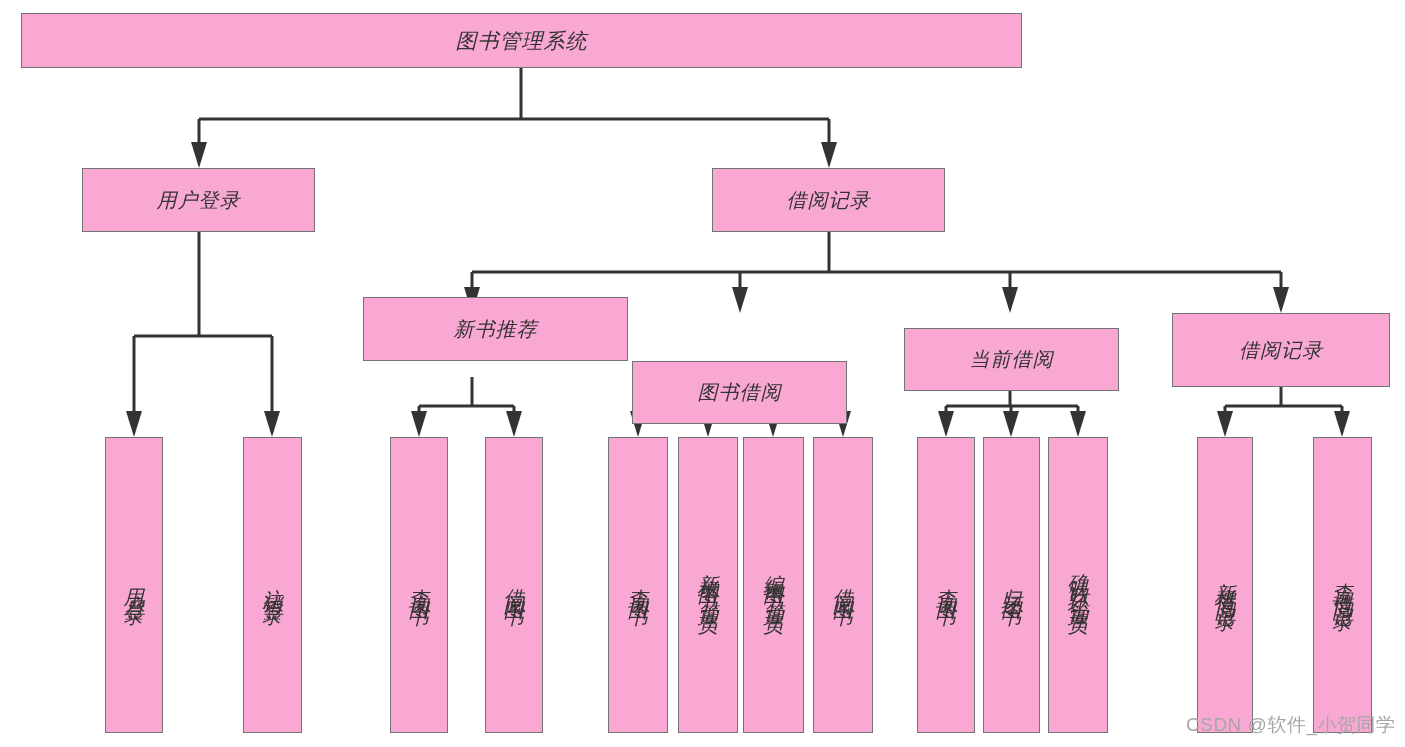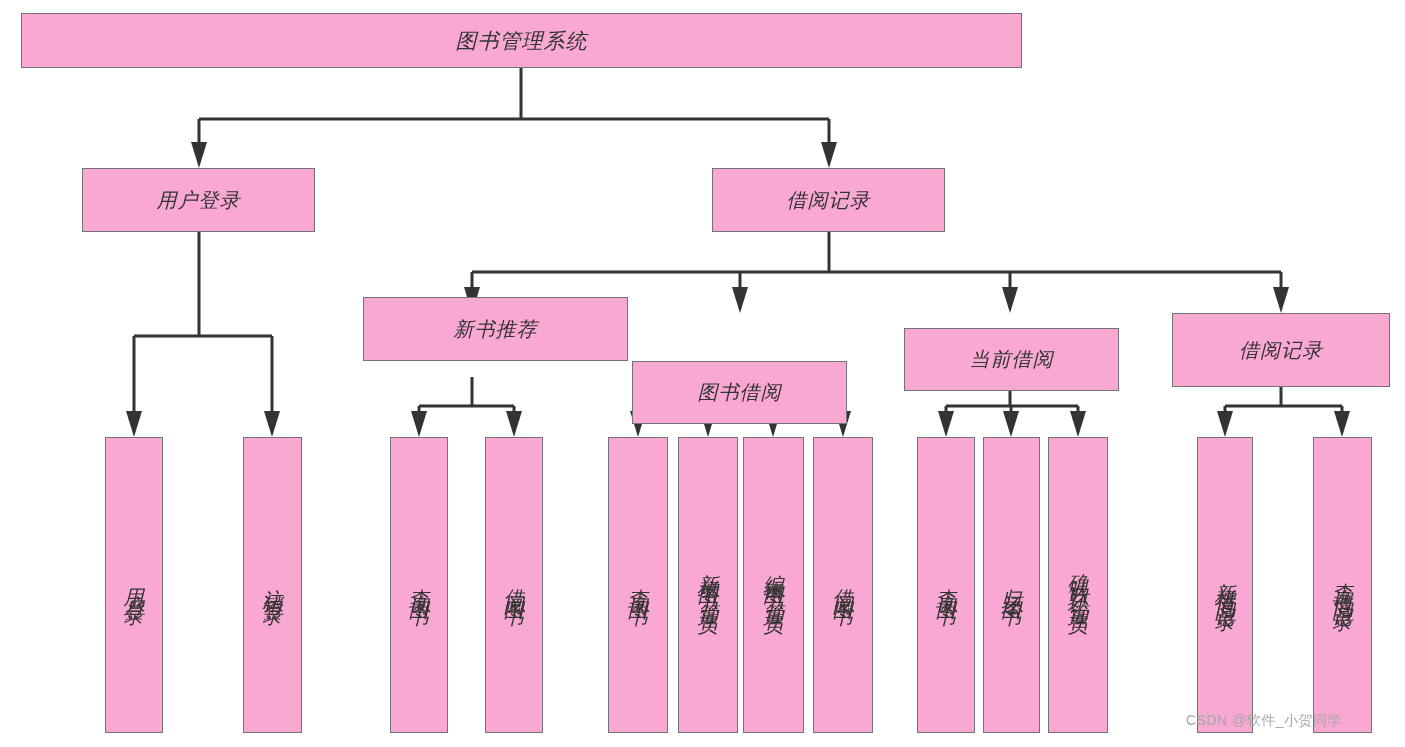--- a/index.html
+++ b/index.html
@@ -26,21 +26,21 @@
     writing-mode:vertical-rl;
     text-orientation:mixed;
     font-size:20px;
     line-height:1;
     letter-spacing:6px;
     text-align:center;
   }
   .watermark{
     position:absolute;
     left:1186px;top:712px;
-    font-size:14px;
+    font-size:19px;
     color:#a6a6a6;
     white-space:nowrap;
     letter-spacing:0.5px;
   }
 </style>
 </head>
 <body>
 
 <div id="stage">
 

